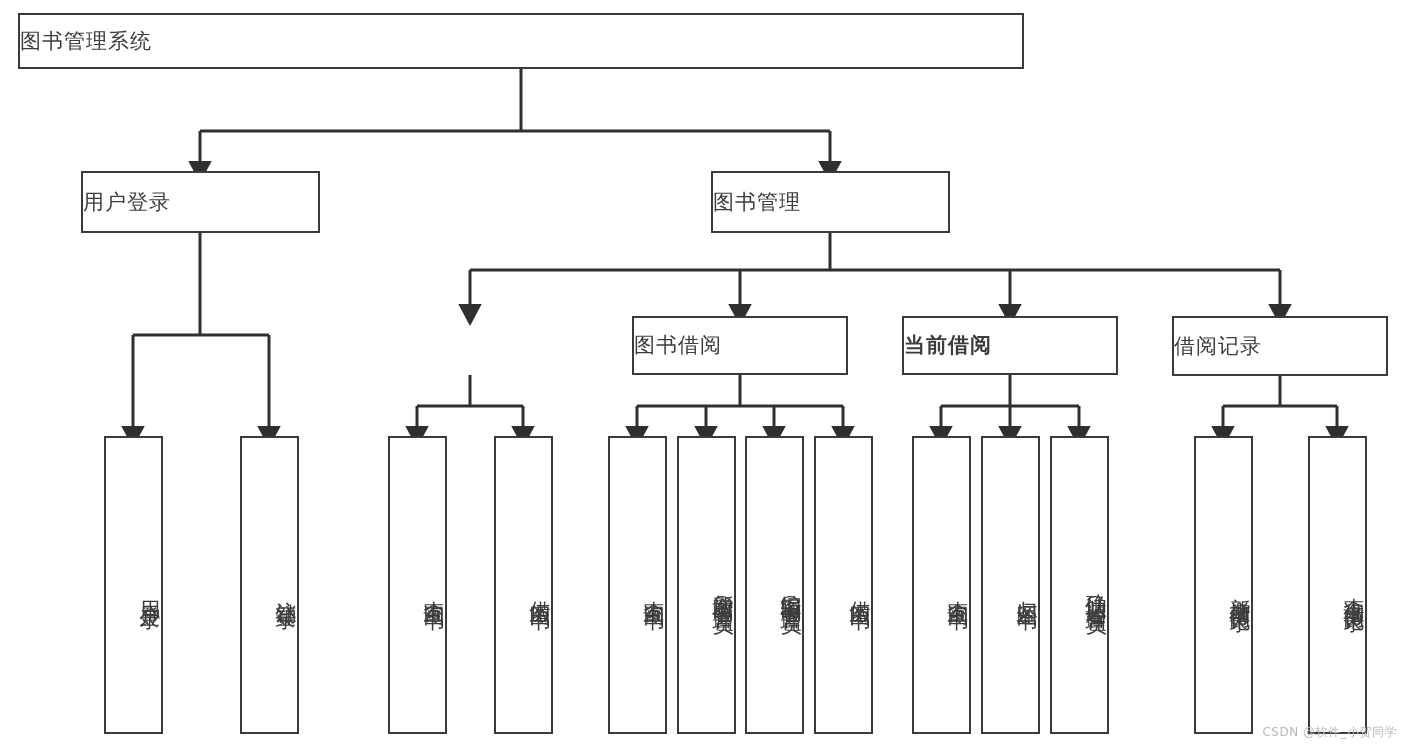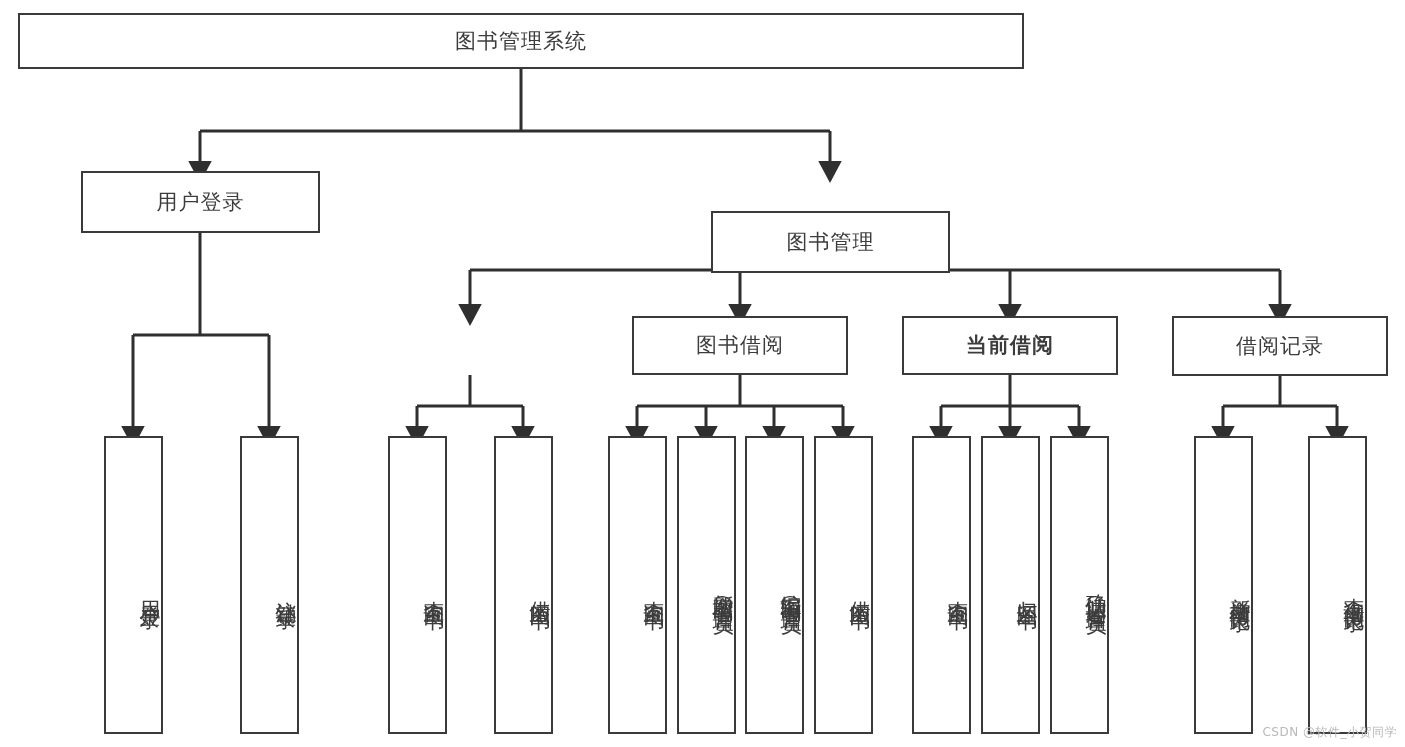--- a/index.html
+++ b/index.html
@@ -24,21 +24,21 @@
     width: 1405px;
     height: 747px;
   }
   .node {
     position: absolute;
     box-sizing: border-box;
     border: 2px solid #3a3a3a;
     background: #ffffff;
     display: flex;
     align-items: center;
-    justify-content: center;
+    justify-content: flex-start;
     color: #3c3c3c;
   }
   .node.h {
     font-size: 21px;
     letter-spacing: 1px;
   }
   .node.v {
     writing-mode: vertical-rl;
     text-orientation: upright;
     font-size: 21px;
@@ -123,21 +123,21 @@
     </g>
   </svg>
 
   <div class="node h" style="left:18px; top:13px; width:1006px; height:56px;">
     <span class="htext">图书管理系统</span>
   </div>
 
   <div class="node h" style="left:81px; top:171px; width:239px; height:62px;">
     <span class="htext">用户登录</span>
   </div>
-  <div class="node h" style="left:711px; top:171px; width:239px; height:62px;margin-top:40px;">
+  <div class="node h" style="left:711px; top:171px; width:239px; height:62px;">
     <span class="htext">图书管理</span>
   </div>
 
   <div class="node h" style="left:632px; top:316px; width:216px; height:59px;">
     <span class="htext">图书借阅</span>
   </div>
   <div class="node h" style="left:902px; top:316px; width:216px; height:59px;font-weight:bold;">
     <span class="htext">当前借阅</span>
   </div>
   <div class="node h" style="left:1172px; top:316px; width:216px; height:60px;">

